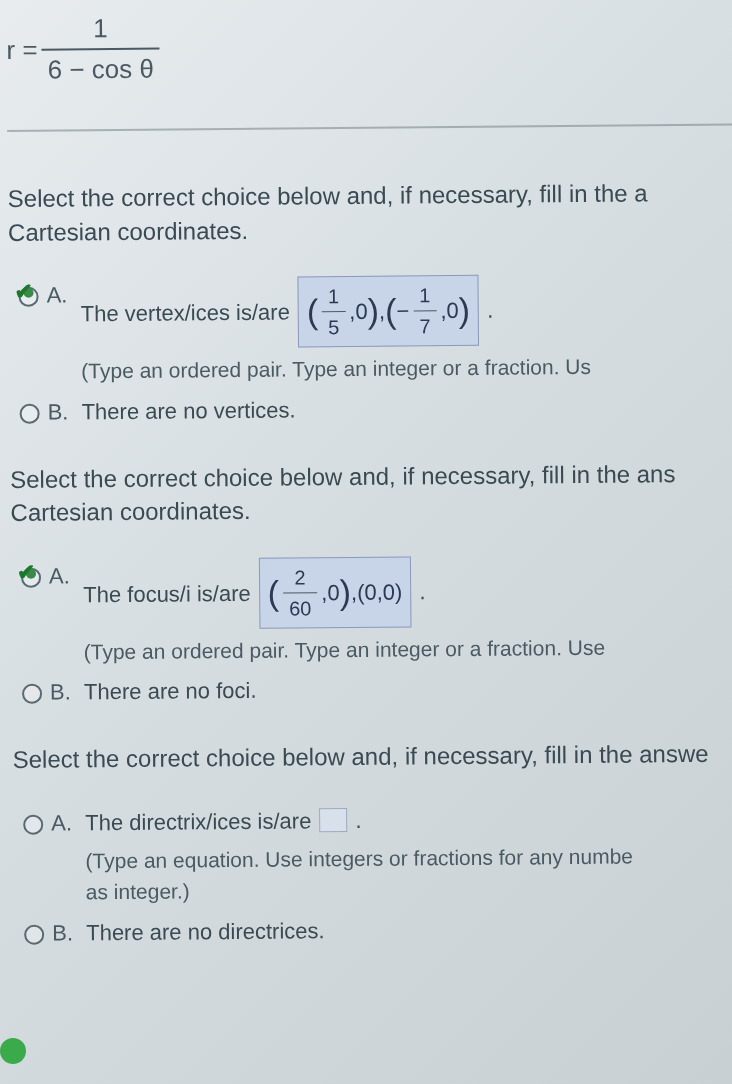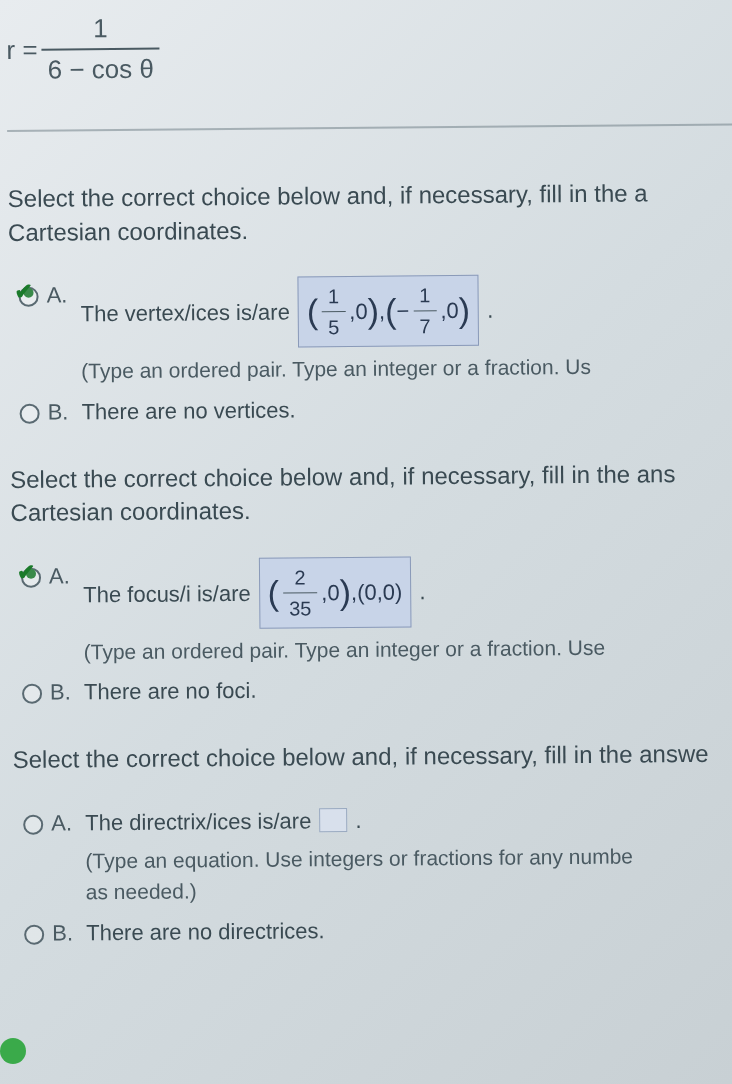--- a/index.html
+++ b/index.html
@@ -213,21 +213,21 @@
         <span class="check-overlay">✔</span>
       </div>
       <div class="letter">A.</div>
       <div class="body">
         <div class="answer-line">
           <span>The focus/i is/are</span>
           <span class="answer-box">
             <span class="paren-big">(</span>
             <span class="frac small">
               <span class="num">2</span>
-              <span class="den">35</span>
+              <span class="den">60</span>
             </span>
             <span>,0</span>
             <span class="paren-big">)</span>
             <span>,</span>
             <span>(0,0)</span>
           </span>
           <span>.</span>
         </div>
         <div class="hint">(Type an ordered pair. Type an integer or a fraction. Use</div>
       </div>
@@ -253,21 +253,21 @@
       </div>
       <div class="letter">A.</div>
       <div class="body">
         <div class="answer-line">
           <span>The directrix/ices is/are</span>
           <span class="empty-box"></span>
           <span>.</span>
         </div>
         <div class="hint">
           <span>(Type an equation. Use integers or fractions for any numbe</span><br>
-          <span>as needed.)</span>
+          <span>as integer.)</span>
         </div>
       </div>
     </div>
 
     <div class="choice">
       <div class="radio-wrap">
         <span class="radio"></span>
       </div>
       <div class="letter">B.</div>
       <div class="body">There are no directrices.</div>

